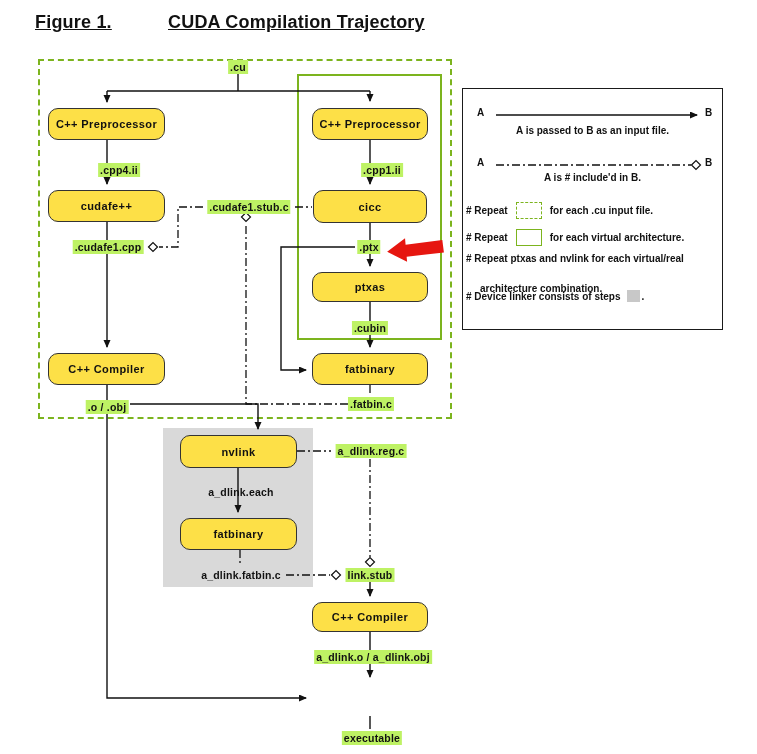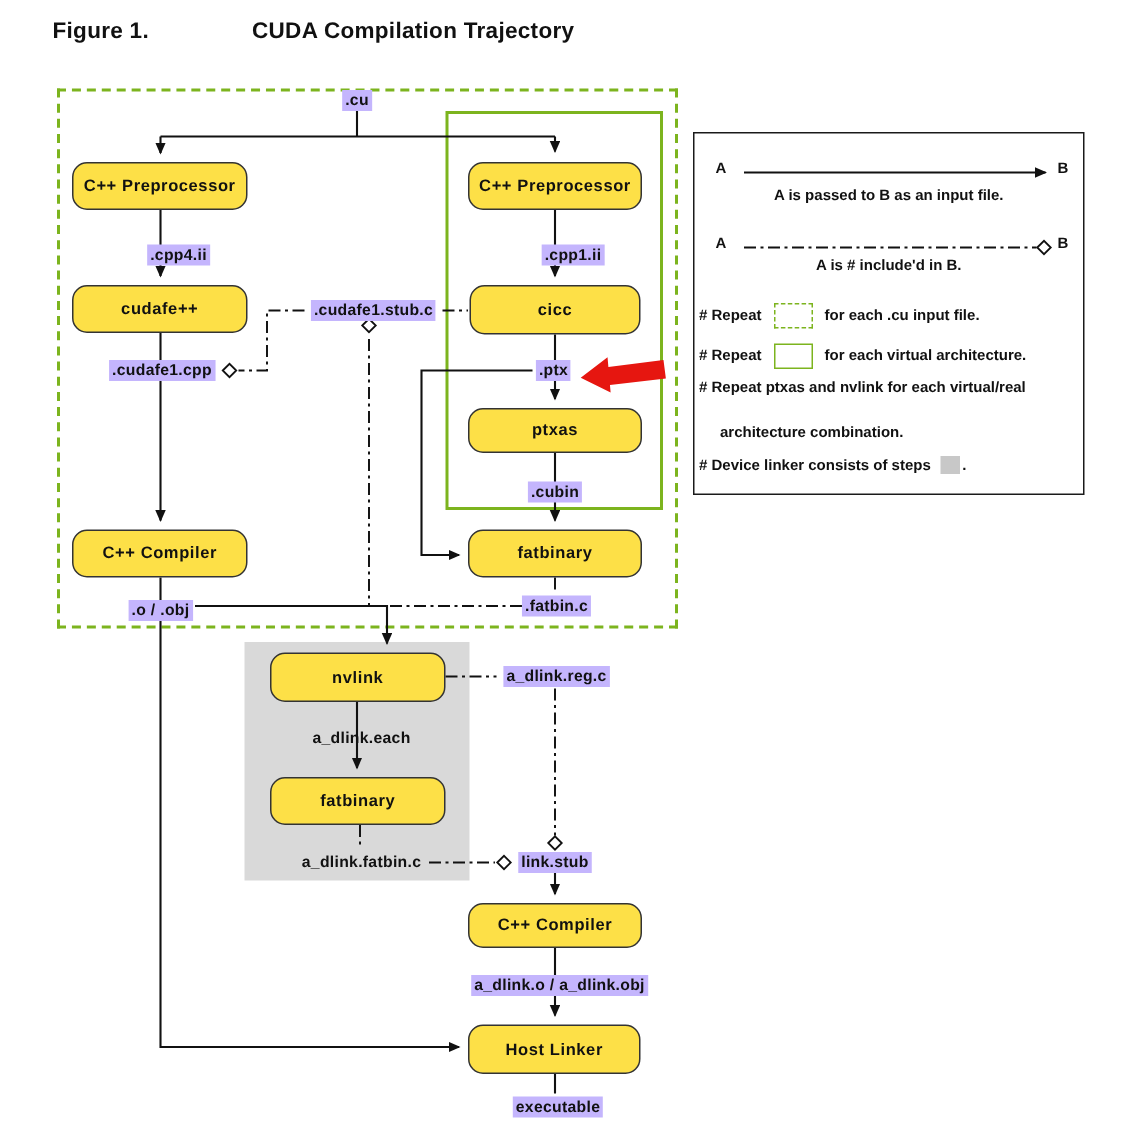--- a/index.html
+++ b/index.html
@@ -1,36 +1,36 @@
 <!DOCTYPE html>
 <html><head>
 <meta charset="utf-8">
 <style>
   * { margin:0; padding:0; box-sizing:border-box; }
   html,body { background:#ffffff; }
   #canvas {
     position:relative; width:757px; height:754px; background:#fff;
     font-family:"Liberation Sans", sans-serif; color:#111; overflow:hidden;
   }
-  .ttl { position:absolute; font-size:15px; font-weight:bold; letter-spacing:.2px; white-space:nowrap; }
+  .ttl { position:absolute; font-size:18px; font-weight:bold; letter-spacing:.2px; white-space:nowrap;text-decoration:underline; }
   .region { position:absolute; }
   #outer-dashed { left:38px; top:59px; width:414px; height:360px; border:2px dashed #7cb41e; }
   #inner-solid  { left:297px; top:74px; width:145px; height:266px; border:2px solid #7cb41e; }
   #gray-box     { left:163px; top:428px; width:150px; height:159px; background:#d9d9d9; }
   #legend-box   { left:462px; top:88px;  width:261px; height:242px; border:1.5px solid #1a1a1a; background:#fff; }
   svg.overlay { position:absolute; left:0; top:0; z-index:2; }
   .node {
     position:absolute; z-index:3; background:#fde047; border:1.4px solid #333;
     border-radius:10px; display:flex; align-items:center; justify-content:center;
     font-size:11px; font-weight:bold; letter-spacing:.4px; white-space:nowrap;
   }
   .flabel {
     position:absolute; z-index:3; transform:translateX(-50%);
     font-size:10.5px; font-weight:bold; letter-spacing:.2px; white-space:nowrap;
-    background:#c4b5fd; padding:0 2px; line-height:14px; height:14px;
+    background:#bef264; padding:0 2px; line-height:14px; height:14px;
   }
   .flabel.on-gray { background:transparent; }
   .leg { position:absolute; z-index:3; font-size:10px; font-weight:bold; white-space:nowrap; line-height:13px; }
   .leg-cap { position:absolute; z-index:3; left:462px; width:261px; text-align:center; font-size:10px; font-weight:bold; line-height:13px; }
   .leg-row { position:absolute; z-index:3; display:flex; align-items:center; font-size:10px; font-weight:bold; white-space:nowrap; height:18px; }
   .swatch-dashed { width:26px; height:17px; border:1.6px dashed #7cb41e; margin:0 8px; }
   .swatch-solid  { width:26px; height:17px; border:1.6px solid  #7cb41e; margin:0 8px; }
   .swatch-gray   { width:13px; height:12px; background:#c8c8c8; margin:0 2px 0 6px; }
 </style>
 </head>
@@ -103,21 +103,20 @@
   <div class="node" style="left:48px;  top:108px; width:117px; height:32px;">C++ Preprocessor</div>
   <div class="node" style="left:48px;  top:190px; width:117px; height:32px;">cudafe++</div>
   <div class="node" style="left:48px;  top:353px; width:117px; height:32px;">C++ Compiler</div>
   <div class="node" style="left:312px; top:108px; width:116px; height:32px;">C++ Preprocessor</div>
   <div class="node" style="left:312px; top:272px; width:116px; height:30px;">ptxas</div>
   <div class="node" style="left:313px; top:190px; width:114px; height:33px;">cicc</div>
   <div class="node" style="left:312px; top:353px; width:116px; height:32px;">fatbinary</div>
   <div class="node" style="left:180px; top:435px; width:117px; height:33px;">nvlink</div>
   <div class="node" style="left:180px; top:518px; width:117px; height:32px;">fatbinary</div>
   <div class="node" style="left:312px; top:602px; width:116px; height:30px;">C++ Compiler</div>
-  <div class="node" style="left:312px; top:683px; width:115px; height:33px;">Host Linker</div>
 
   <div class="flabel" style="left:238px; top:60px;">.cu</div>
   <div class="flabel" style="left:119px; top:163px;">.cpp4.ii</div>
   <div class="flabel" style="left:108px; top:240px;">.cudafe1.cpp</div>
   <div class="flabel" style="left:249px; top:200px;">.cudafe1.stub.c</div>
   <div class="flabel" style="left:370px; top:163px;margin-left:12px;">.cpp1.ii</div>
   <div class="flabel" style="left:369px; top:240px;">.ptx</div>
   <div class="flabel" style="left:370px; top:321px;">.cubin</div>
   <div class="flabel" style="left:371px; top:397px;">.fatbin.c</div>
   <div class="flabel" style="left:107px; top:400px;">.o / .obj</div>
@@ -140,19 +139,19 @@
     <span class="swatch-dashed"></span>
     <span>for each .cu input file.</span>
   </div>
   <div class="leg-row" style="left:466px; top:228px;">
     <span># Repeat</span>
     <span class="swatch-solid"></span>
     <span>for each virtual architecture.</span>
   </div>
   <div class="leg" style="left:466px; top:252px;"># Repeat ptxas and nvlink for each virtual/real</div>
   <div class="leg" style="left:480px; top:282px;">architecture combination.</div>
-  <div class="leg-row" style="left:466px; top:301px;">
+  <div class="leg-row" style="left:466px; top:287px;">
     <span># Device linker consists of steps</span>
     <span class="swatch-gray"></span>
     <span>.</span>
   </div>
 
 </div>
 
 </body></html>

